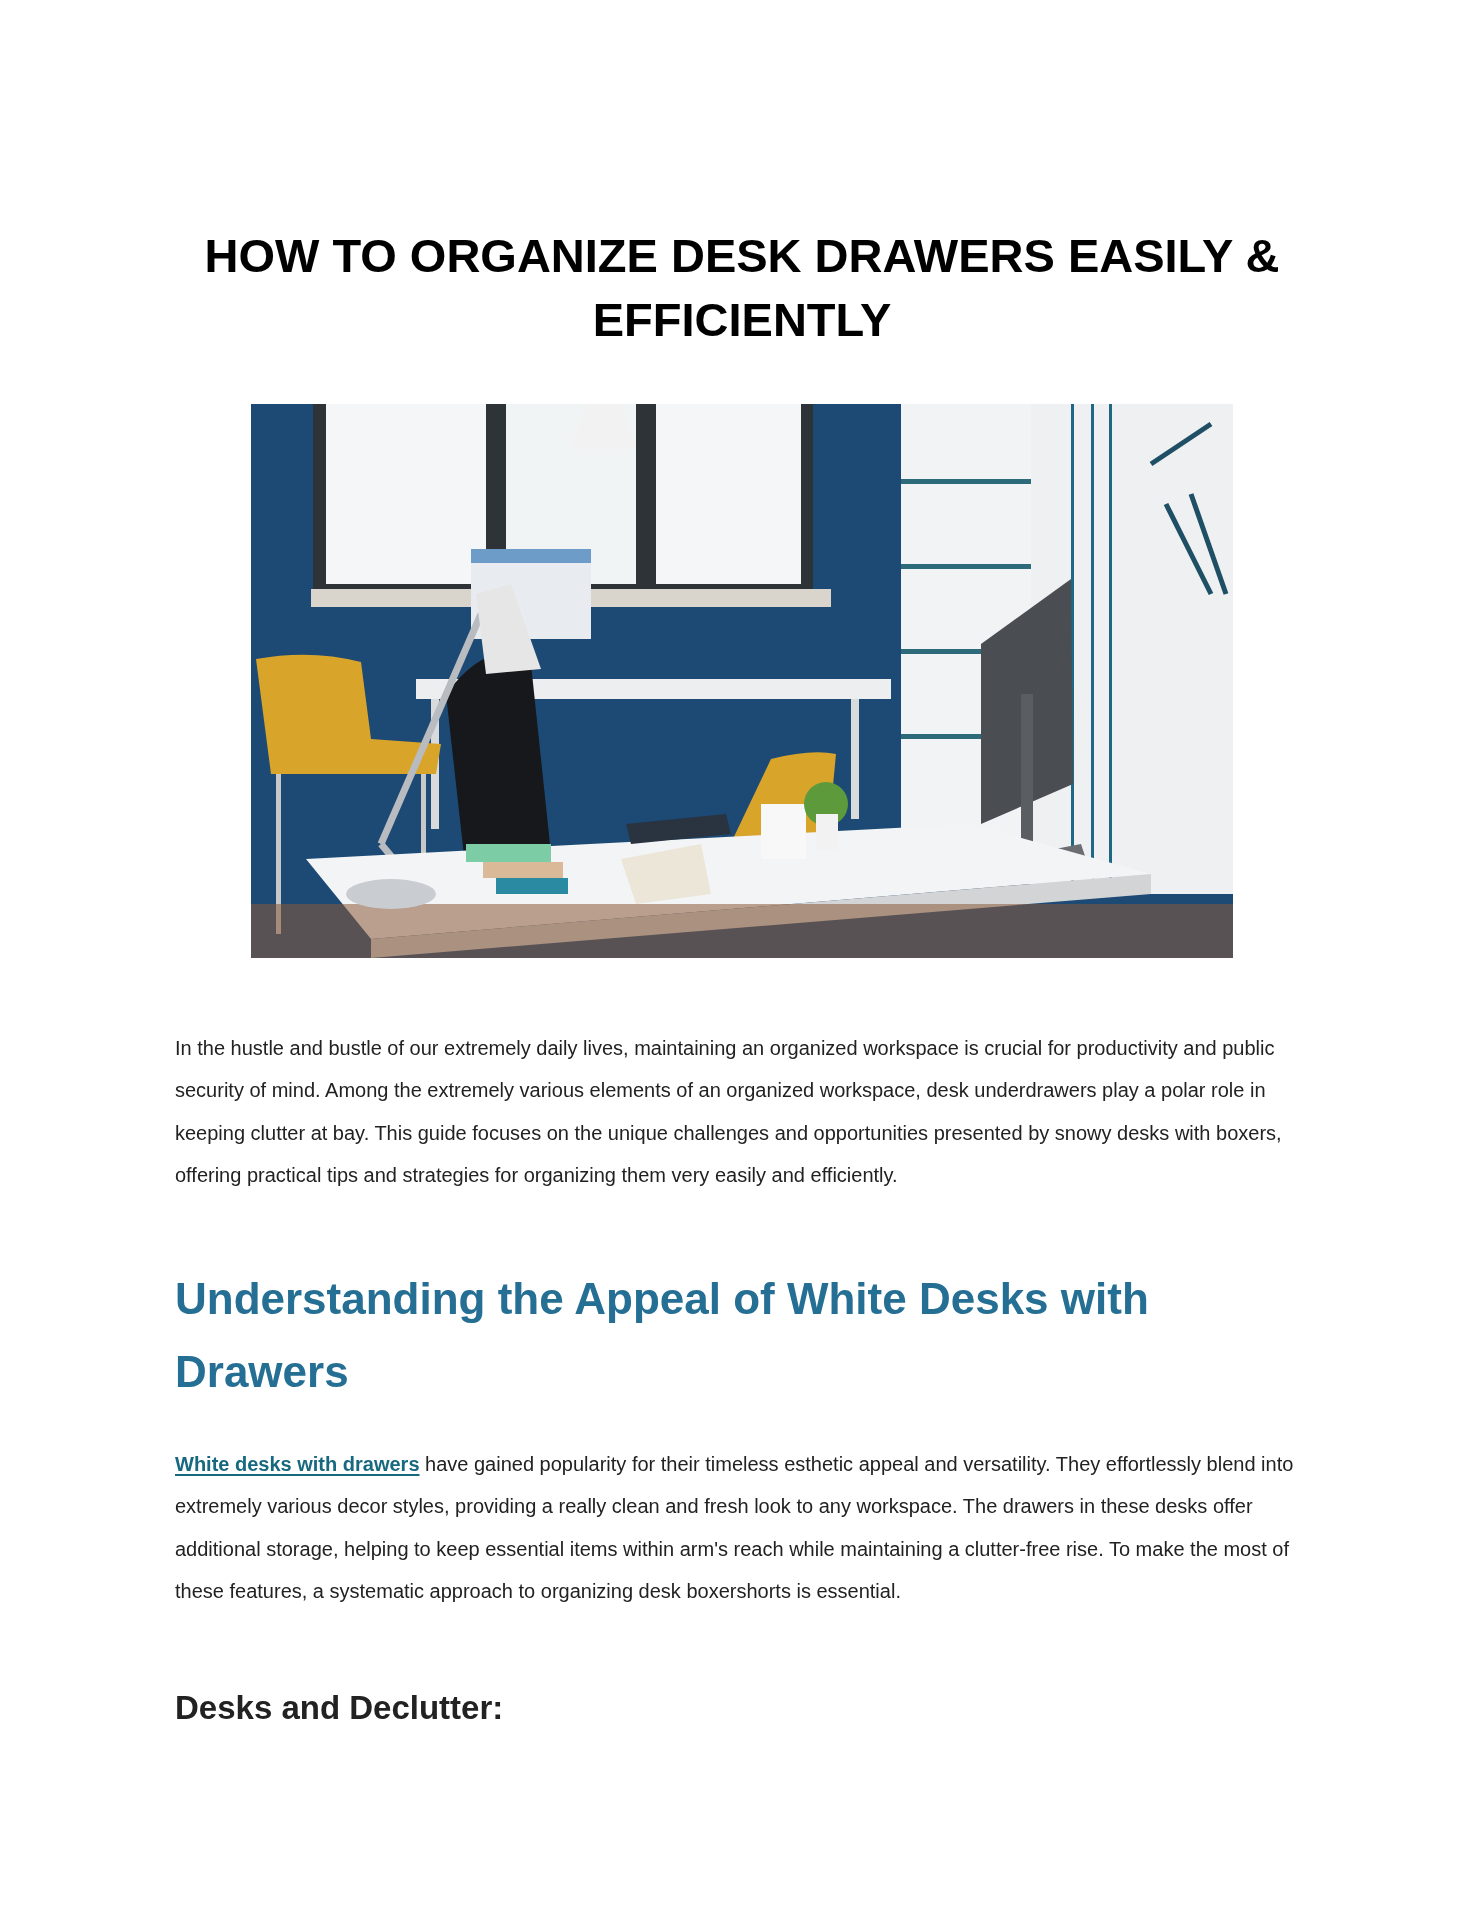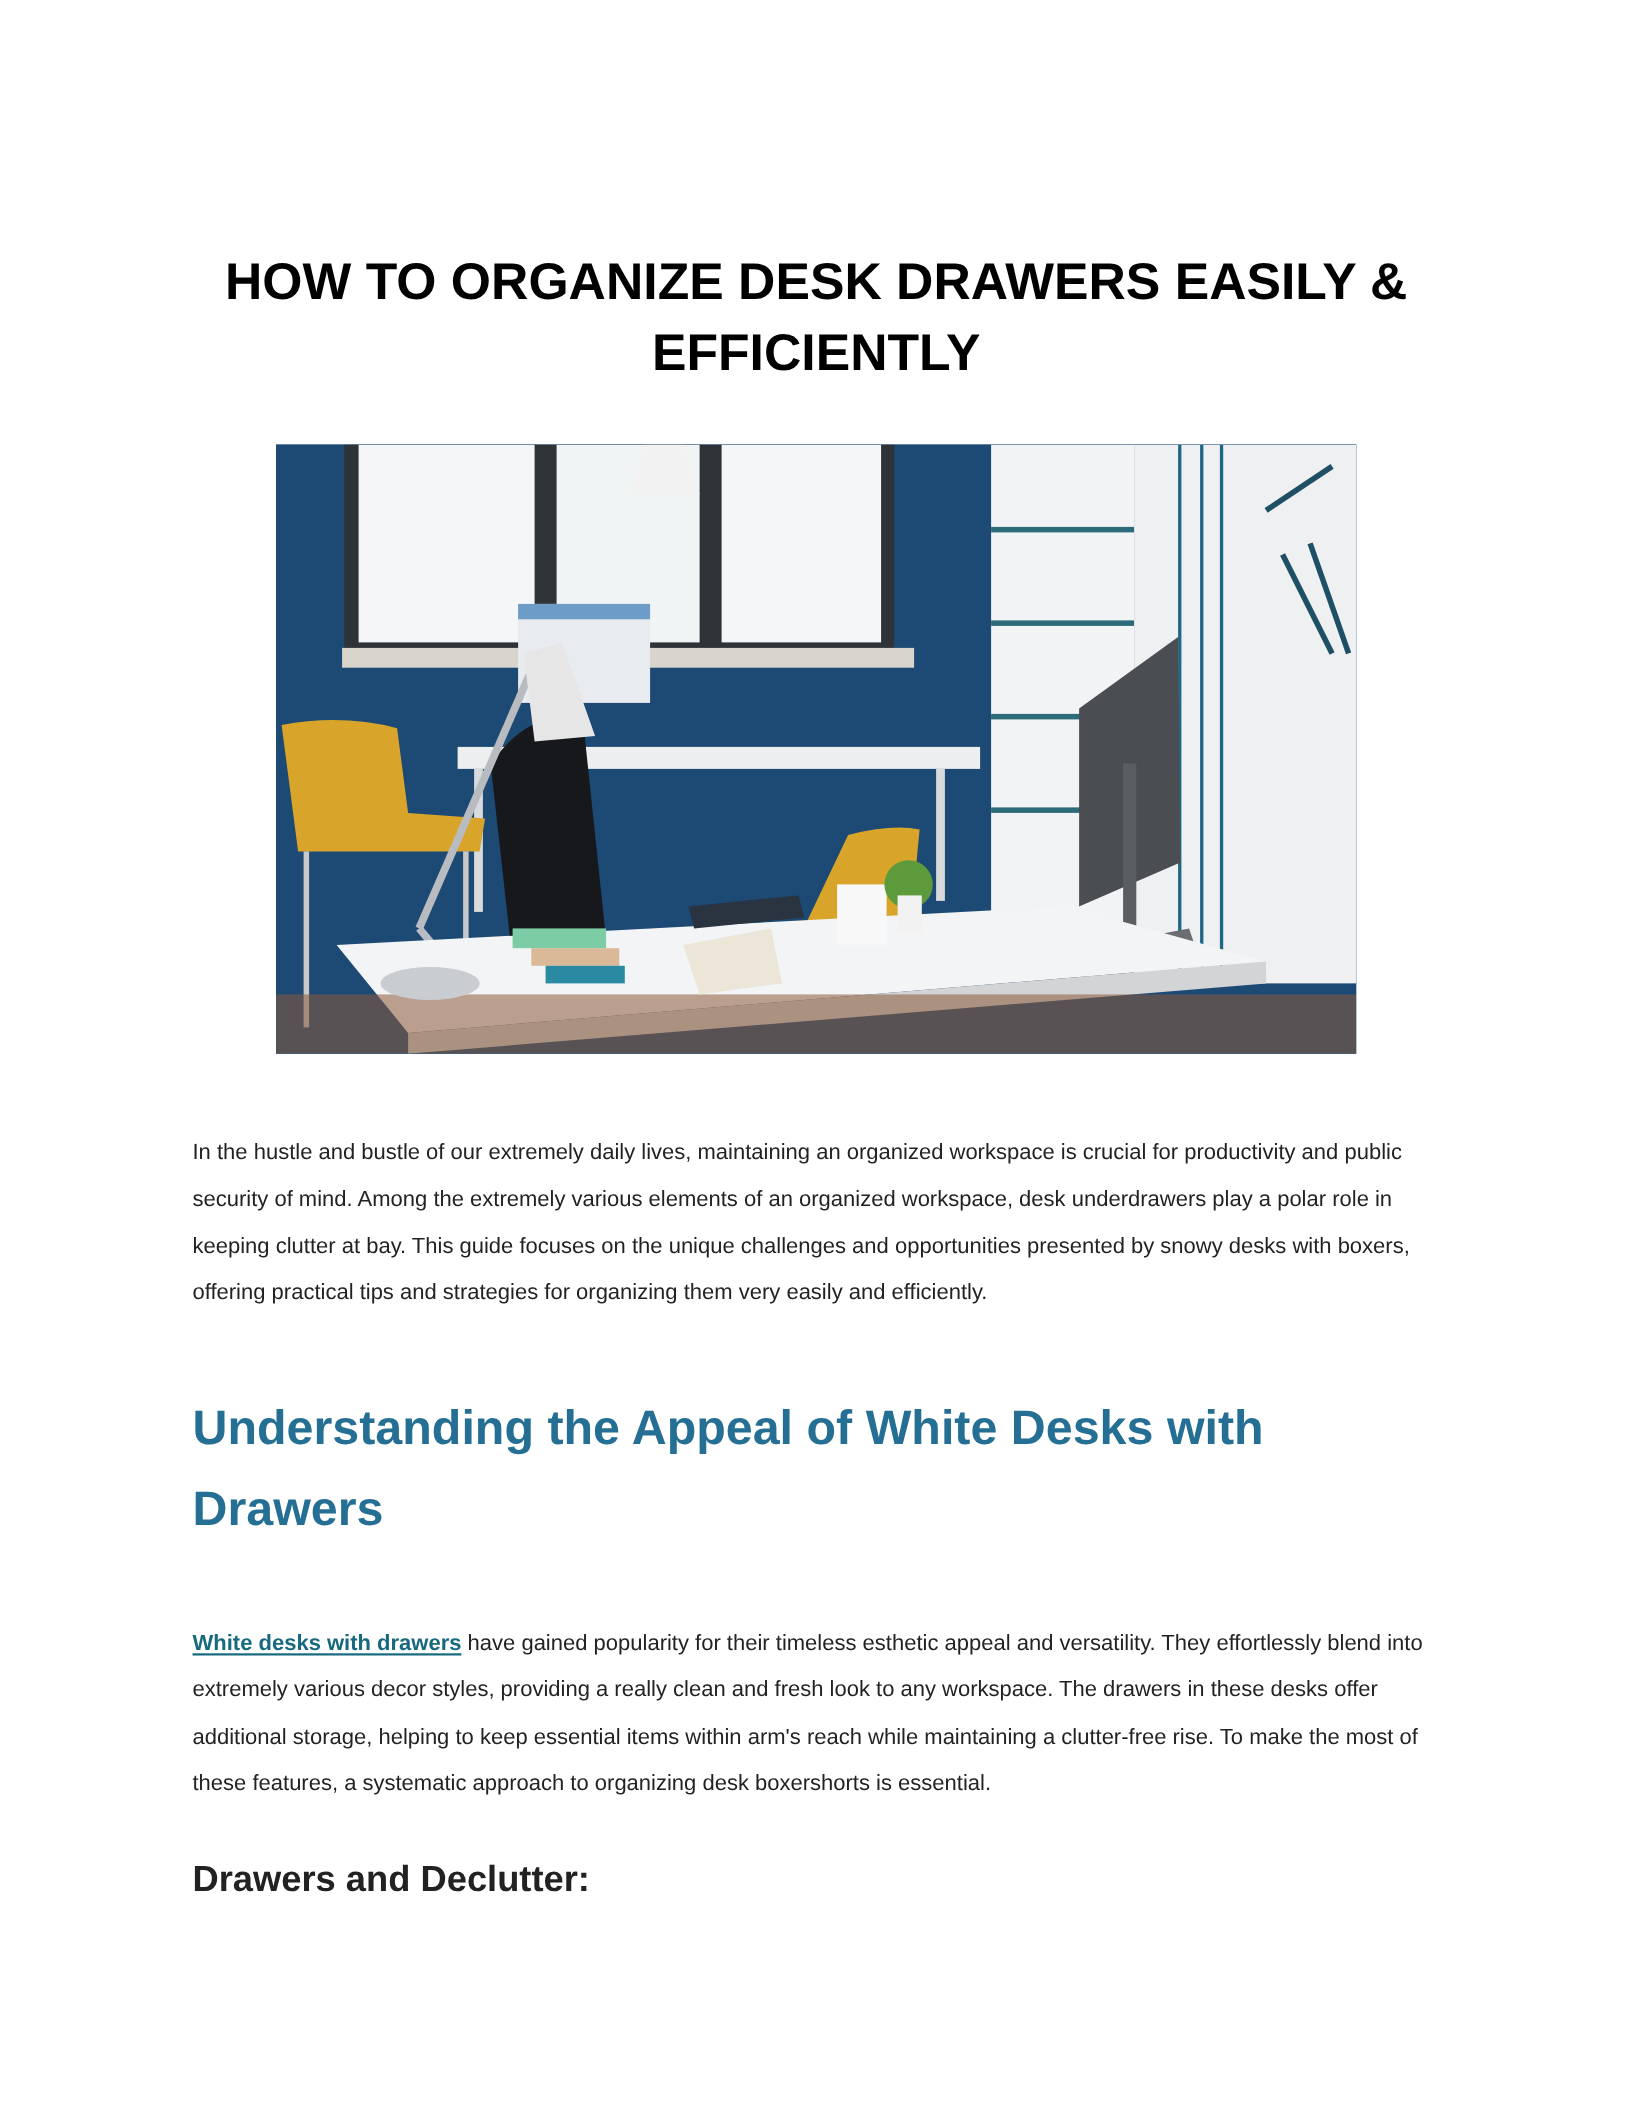--- a/index.html
+++ b/index.html
@@ -8,21 +8,21 @@
   .page { position: absolute; left: 0; top: 0; width: 1484px; height: 1920px; }
   .title { position: absolute; left: 150px; width: 1184px; top: 224px; margin: 0;
            text-align: center; font-weight: bold; font-size: 47px; line-height: 64px;
            color: #000000; letter-spacing: 0px; }
   .hero { position: absolute; left: 251px; top: 404px; width: 982px; height: 554px;
           overflow: hidden; background: #1d4a73; }
   .hero svg { display: block; width: 100%; height: 100%; }
   .para { position: absolute; left: 175px; width: 1140px; margin: 0;
           font-size: 20px; line-height: 42.4px; color: #222222; }
   .p1 { top: 1027px; }
-  .p2 { top: 1473px; }
+  .p2 { top: 1443px; }
   .h2 { position: absolute; left: 175px; width: 1140px; margin: 0; top: 1262px;
         font-size: 44px; line-height: 73px; font-weight: bold; color: #256f94; }
   .h3 { position: absolute; left: 175px; margin: 0; top: 1686px;
         font-size: 33px; line-height: 44px; font-weight: bold; color: #222222; }
   a.link { color: #17697f; font-weight: bold; text-decoration: underline; text-underline-offset: 3px; }
 </style>
 </head>
 <body>
 
 <div class="page">
@@ -97,15 +97,15 @@
       <ellipse cx="140" cy="490" rx="45" ry="15" fill="#c9ccd0"></ellipse>
     </svg>
   </div>
 
   <p class="para p1">In the hustle and bustle of our extremely daily lives, maintaining an organized workspace is crucial for productivity and public security of mind. Among the extremely various elements of an organized workspace, desk underdrawers play a polar role in keeping clutter at bay. This guide focuses on the unique challenges and opportunities presented by snowy desks with boxers, offering practical tips and strategies for organizing them very easily and efficiently.</p>
 
   <h2 class="h2">Understanding the Appeal of White Desks with Drawers</h2>
 
   <p class="para p2"><a class="link" href="#">White desks with drawers</a><span> have gained popularity for their timeless esthetic appeal and versatility. They effortlessly blend into extremely various decor styles, providing a really clean and fresh look to any workspace. The drawers in these desks offer additional storage, helping to keep essential items within arm's reach while maintaining a clutter-free rise. To make the most of these features, a systematic approach to organizing desk boxershorts is essential.</span></p>
 
-  <h3 class="h3">Drawers and Declutter:</h3>
+  <h3 class="h3">Desks and Declutter:</h3>
 
 </div>
 
 </body></html>

